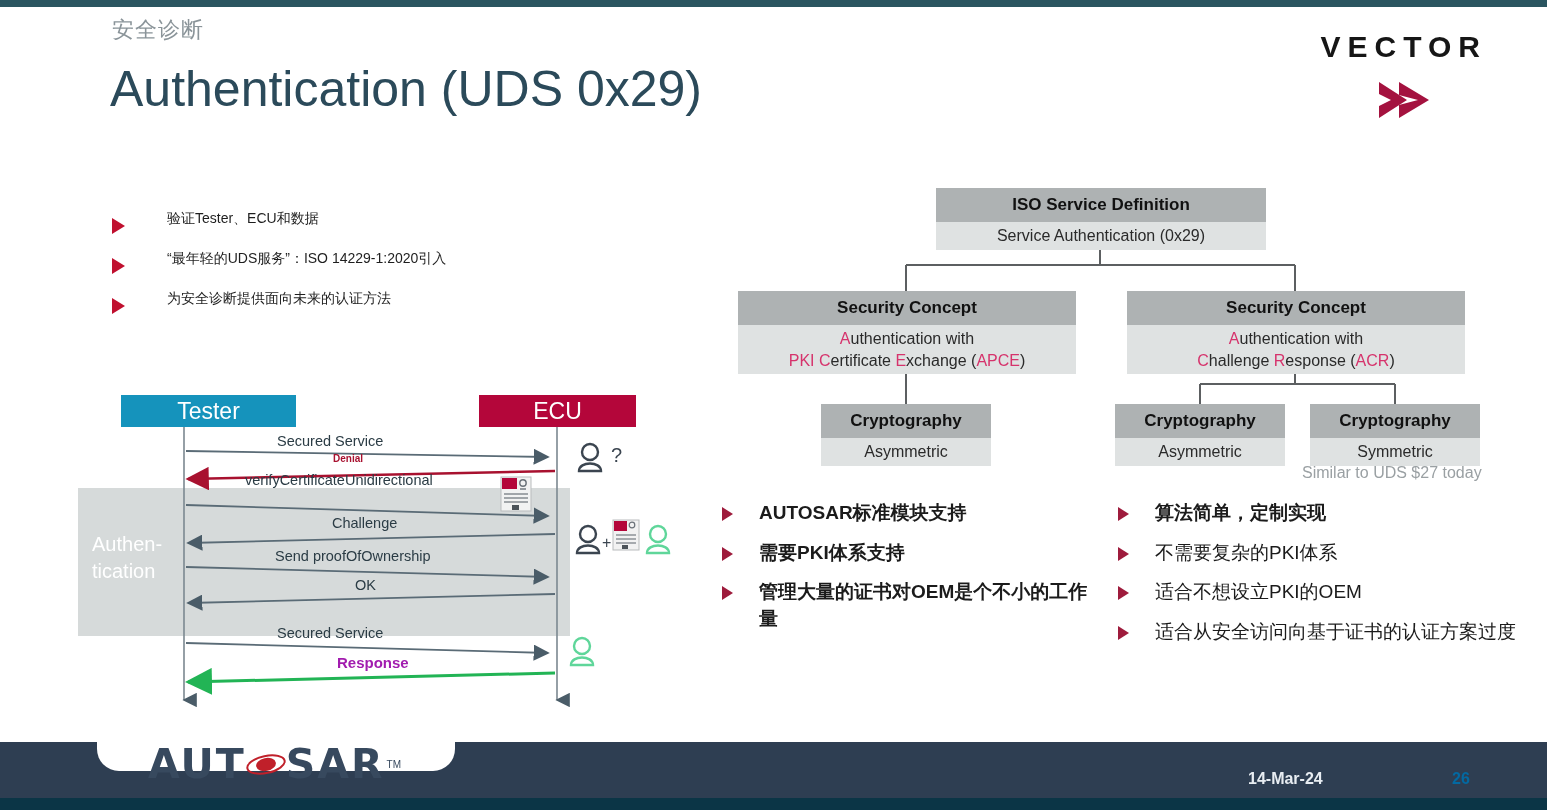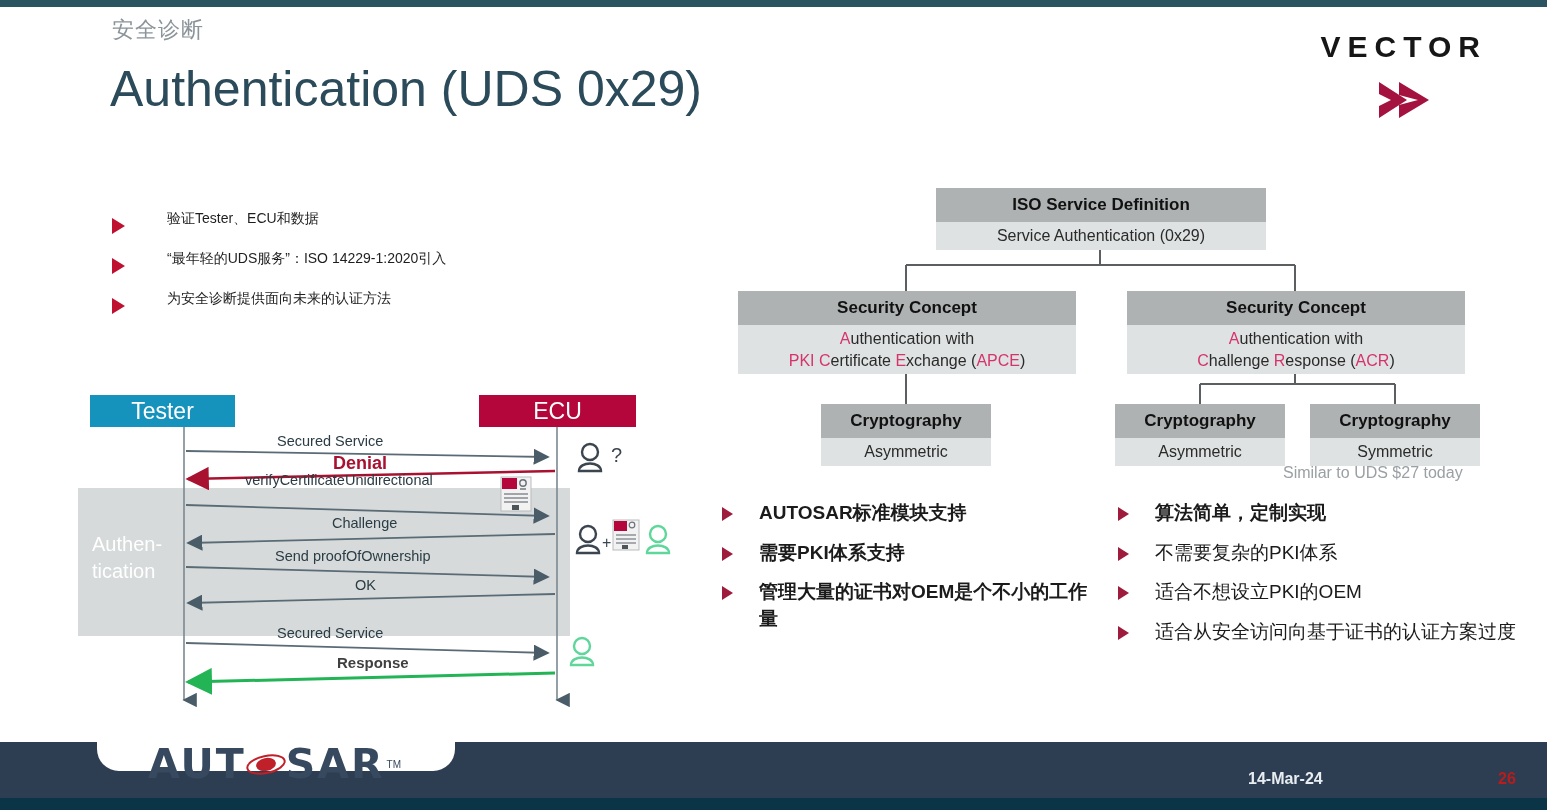--- a/index.html
+++ b/index.html
@@ -13,21 +13,21 @@
 
   
   .topbar { position:absolute; left:0; top:0; width:1547px; height:7px; background:#2a5560; }
   .footer { position:absolute; left:0; top:742px; width:1547px; height:56px; background:#2e3e52; }
   .footer-bottom { position:absolute; left:0; top:798px; width:1547px; height:12px; background:#0b3546; }
   .footer-notch {
     position:absolute; left:97px; top:719px; width:358px; height:52px;
     background:#ffffff; border-radius:0 0 22px 22px;
   }
   .footer-date { position:absolute; left:1248px; top:770px; font-size:16px; font-weight:bold; color:#e8edf2; }
-  .footer-page { position:absolute; left:1452px; top:770px; font-size:16px; font-weight:bold; color:#b91c1c;margin-left:46px; }
+  .footer-page { position:absolute; left:1452px; top:770px; font-size:16px; font-weight:bold; color:#0369a1; }
 
   
   .autosar { position:absolute; left:148px; top:740px; display:flex; align-items:center; }
   .autosar-txt { font-family:"DejaVu Sans", sans-serif; font-size:41px; font-weight:bold;
                  letter-spacing:2px; color:#37495e; }
   .autosar-tm { font-size:10px; color:#37495e; vertical-align:super; margin-left:2px; }
   .autosar-o { position:relative; display:inline-block; width:40px; height:28px; vertical-align:middle; }
   .autosar-o .ring { position:absolute; left:0; top:5px; width:40px; height:19px;
                      border:2px solid #c0202a; border-radius:50%; transform:rotate(-12deg); }
   .autosar-o .dot  { position:absolute; left:10px; top:8px; width:20px; height:13px;
@@ -49,37 +49,37 @@
             border-left:13px solid #c0102f; border-top:8px solid transparent; border-bottom:8px solid transparent; }
   .lb-txt { margin-left:42px; font-size:14px; color:#1e1e1e; line-height:1.45; }
 
   
   .seq { position:absolute; left:78px; top:385px; width:620px; height:335px; }
   .seq-shade { position:absolute; left:0; top:103px; width:492px; height:148px; background:#d6dada; }
   .seq-shade-label { position:absolute; left:14px; top:146px; width:90px;
                      font-size:20px; color:#ffffff; line-height:1.35; }
   .node-box { position:absolute; top:10px; height:32px; display:flex; align-items:center; justify-content:center;
               color:#fff; font-size:23px; }
-  .node-tester { left:12px; width:145px; background:#1593bc; }
+  .node-tester { left:43px; width:175px; background:#1593bc; }
   .node-ecu    { left:401px; width:157px; background:#b4063a; }
   .seq-svg { position:absolute; left:0; top:0; }
   .seq-lbl { position:absolute; font-size:14.5px; color:#2b3c45; white-space:nowrap; }
-  .seq-lbl.denial   { color:#a8112f; font-weight:bold; font-size:18px; }
-  .seq-lbl.response { color:#404040; font-weight:bold; font-size:15px; }
+  .seq-lbl.denial   { color:#a8112f; font-weight:bold; font-size:10px; }
+  .seq-lbl.response { color:#a21caf; font-weight:bold; font-size:15px; }
 
   
   .tree { position:absolute; left:730px; top:188px; width:760px; height:290px; }
   .tbox { position:absolute; }
   .tbox .hd { background:#aeb2b3; color:#111; font-weight:bold; text-align:center;
               font-size:17px; padding:7px 0; white-space:nowrap; }
   .tbox .bd { background:#dfe2e2; color:#2a2a2a; text-align:center; font-size:16px;
               padding:3px 12px; line-height:1.35; }
   .hi { color:#d6336c; }
   .tree-svg { position:absolute; left:0; top:0; }
-  .similar { position:absolute; left:553px; top:276px; font-size:16px; color:#9aa0a3; white-space:nowrap; }
+  .similar { position:absolute; left:572px; top:276px; font-size:16px; color:#9aa0a3; white-space:nowrap; }
 
   
   .rcol { position:absolute; top:500px; }
   .rcol.a { left:722px; width:370px; }
   .rcol.b { left:1118px; width:400px; }
   .rb-row { display:flex; align-items:flex-start; margin-bottom:13px; }
   .rb-tri { flex:0 0 auto; width:0; height:0; margin-top:7px;
             border-left:11px solid #9e1b3c; border-top:7px solid transparent; border-bottom:7px solid transparent; }
   .rb-txt { margin-left:26px; font-size:19px; color:#1b1b1b; line-height:1.4; font-weight:bold; }
   .rcol.b .rb-txt { font-weight:normal; }

